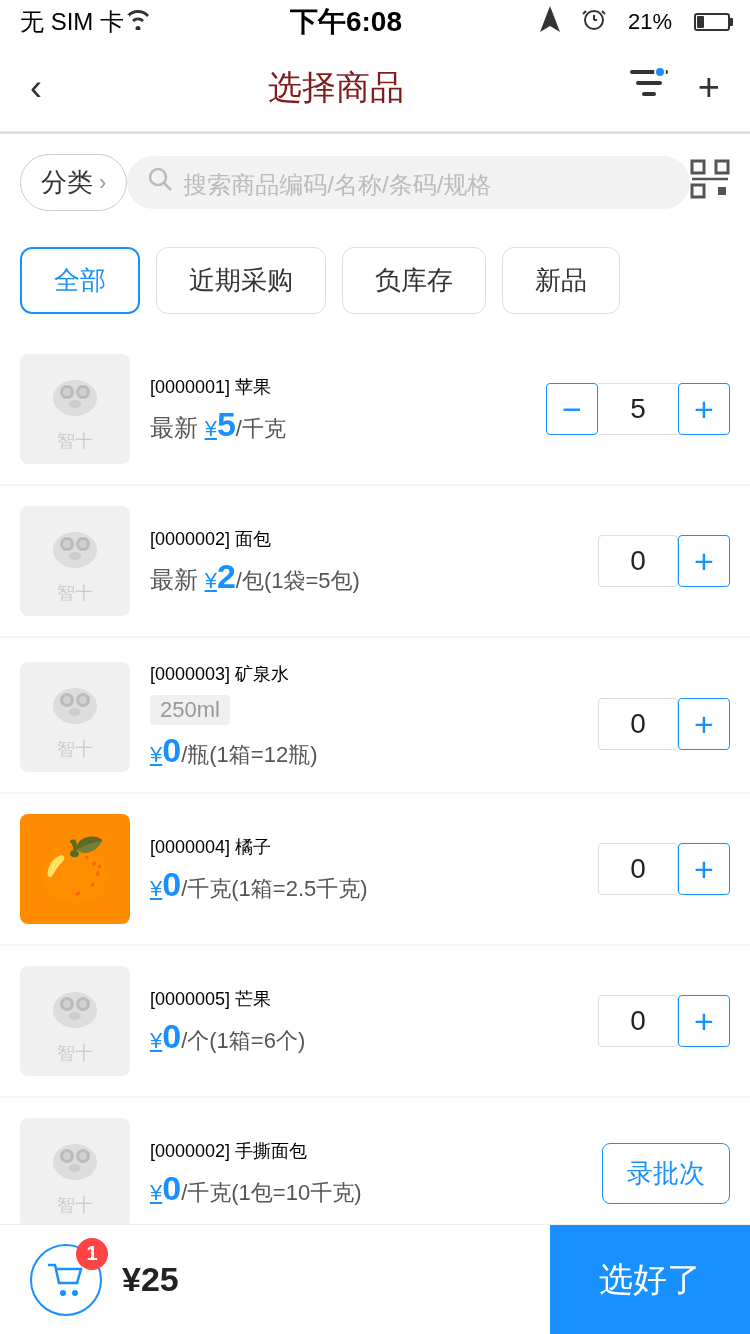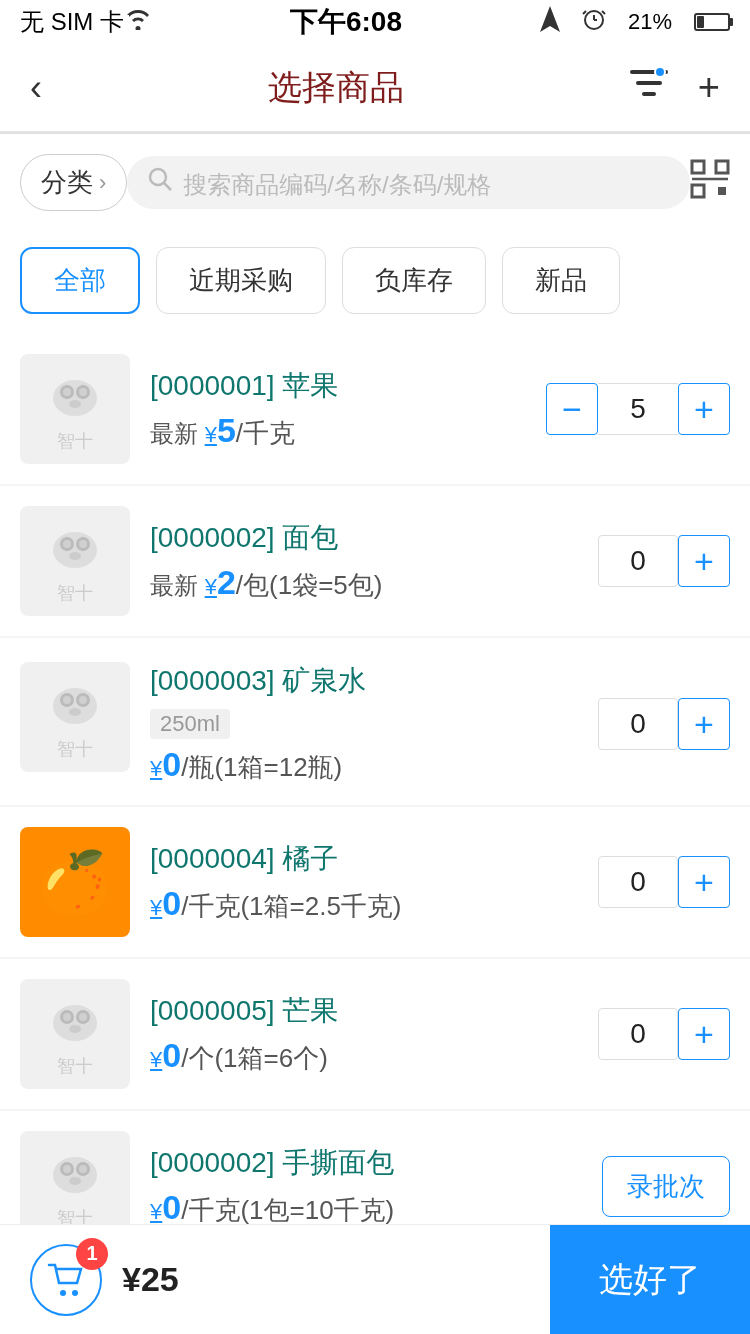--- a/index.html
+++ b/index.html
@@ -180,42 +180,42 @@
     .owl-brand-text {
       font-size: 18px;
       color: #ccc;
       margin-top: 4px;
     }
     .product-info {
       flex: 1;
       min-width: 0;
     }
     .product-name {
-      font-size: 28px;
-      color: #0f766e;
+      font-size: 18px;
+      color: #000000;
       font-weight: 500;
       margin-bottom: 6px;
     }
     .product-spec {
       font-size: 22px;
       color: #999;
       background: #f0f0f0;
       display: inline-block;
       padding: 2px 10px;
       border-radius: 4px;
       margin-bottom: 6px;
     }
     .product-price {
       font-size: 24px;
       color: #555;
     }
     .product-price .price-label { color: #555; }
     .product-price .price-unit { font-size: 22px; color: #1890ff; text-decoration: underline; }
     .product-price .price-value { font-size: 34px; font-weight: 700; color: #1890ff; }
-    .product-price .price-per { font-size: 26px; color: #555; }
+    .product-price .price-per { font-size: 22px; color: #555; }
     .qty-control {
       display: flex;
       align-items: center;
       gap: 0;
       flex-shrink: 0;
     }
     .qty-btn {
       width: 52px;
       height: 52px;
       border: 1px solid #1890ff;

